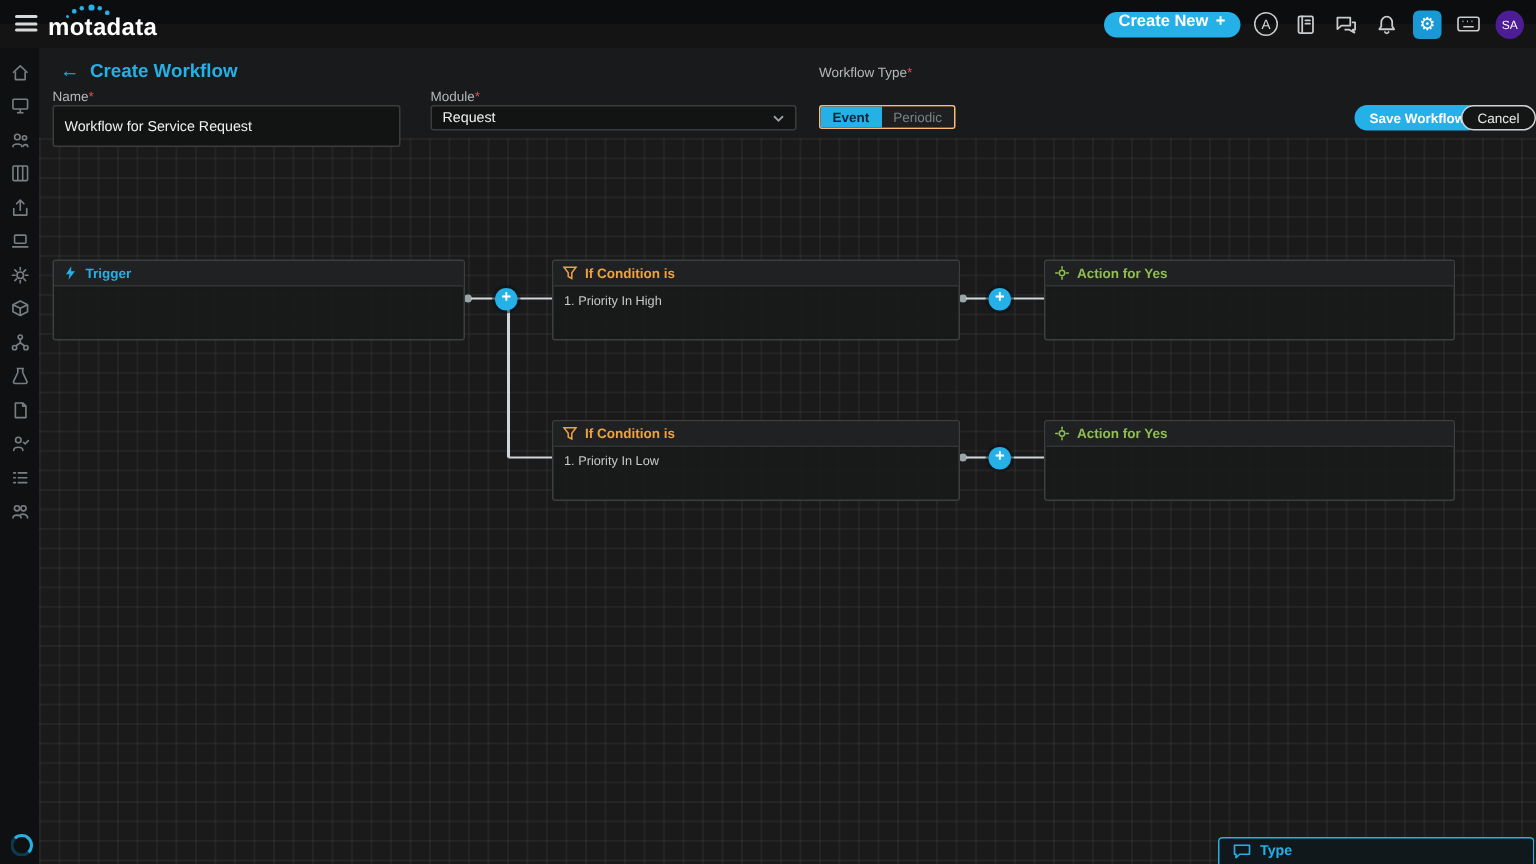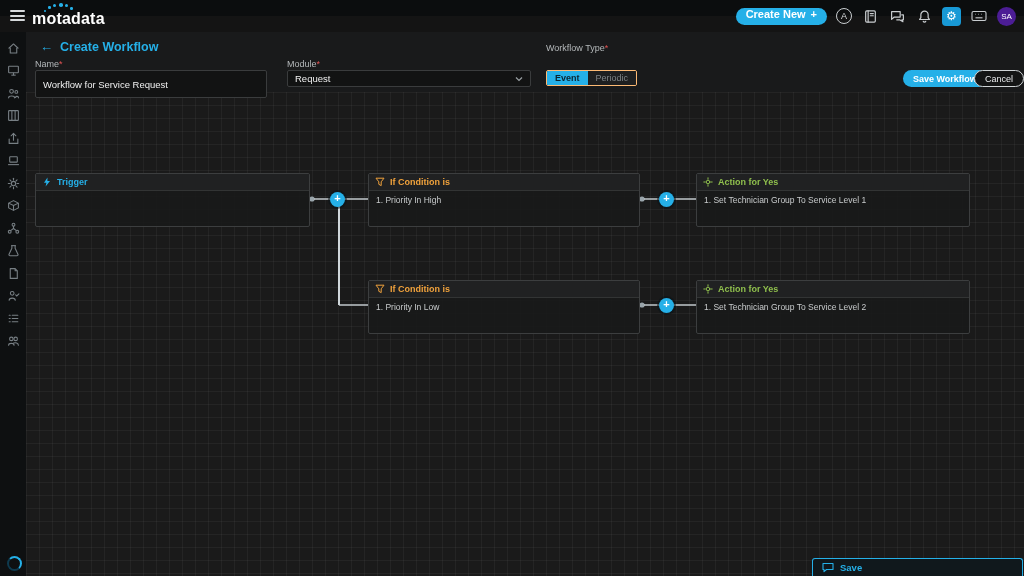--- a/index.html
+++ b/index.html
@@ -324,21 +324,20 @@
       <div class="node-h t-action">
         <svg viewBox="0 0 10 10" fill="none" stroke="#8fbf4d" stroke-width="1" stroke-linecap="round">
             <circle cx="5" cy="5" r="1.8"></circle>
             <line x1="5" y1="0.8" x2="5" y2="2.2"></line>
             <line x1="5" y1="7.8" x2="5" y2="9.2"></line>
             <line x1="0.8" y1="5" x2="2.2" y2="5"></line>
             <line x1="7.8" y1="5" x2="9.2" y2="5"></line>
           </svg>
         <span>Action for Yes</span>
       </div>
-      <div class="node-b">1. Set Technician Group To Service Level 1</div>
     </div>
 
     <div class="node" style="left:342px;top:188px;width:272px;height:54px">
       <div class="node-h t-cond">
         <svg viewBox="0 0 10 10" fill="none" stroke="#f0a23c" stroke-width="1">
             <path d="M1 1.2 H9 L6.2 4.8 V8.6 L3.8 7.3 V4.8 Z"></path>
           </svg>
         <span>If Condition is</span>
       </div>
       <div class="node-b">1. Priority In Low</div>
@@ -350,25 +349,24 @@
       <div class="node-h t-action">
         <svg viewBox="0 0 10 10" fill="none" stroke="#8fbf4d" stroke-width="1" stroke-linecap="round">
             <circle cx="5" cy="5" r="1.8"></circle>
             <line x1="5" y1="0.8" x2="5" y2="2.2"></line>
             <line x1="5" y1="7.8" x2="5" y2="9.2"></line>
             <line x1="0.8" y1="5" x2="2.2" y2="5"></line>
             <line x1="7.8" y1="5" x2="9.2" y2="5"></line>
           </svg>
         <span>Action for Yes</span>
       </div>
-      <div class="node-b">1. Set Technician Group To Service Level 2</div>
     </div>
 
   </div>
 </div>
 
 <div class="chatbar">
   <svg width="12" height="11" viewBox="0 0 12 11" fill="none" stroke="#25b0e8" stroke-width="1.1" stroke-linejoin="round">
       <path d="M1 1.5 h10 v6 h-6.5 l-2.5 2.2 v-2.2 h-1 z"></path>
     </svg>
-  <span>Save</span>
+  <span>Type</span>
 </div>
 <div class="loader"></div>
 
 </body></html>

